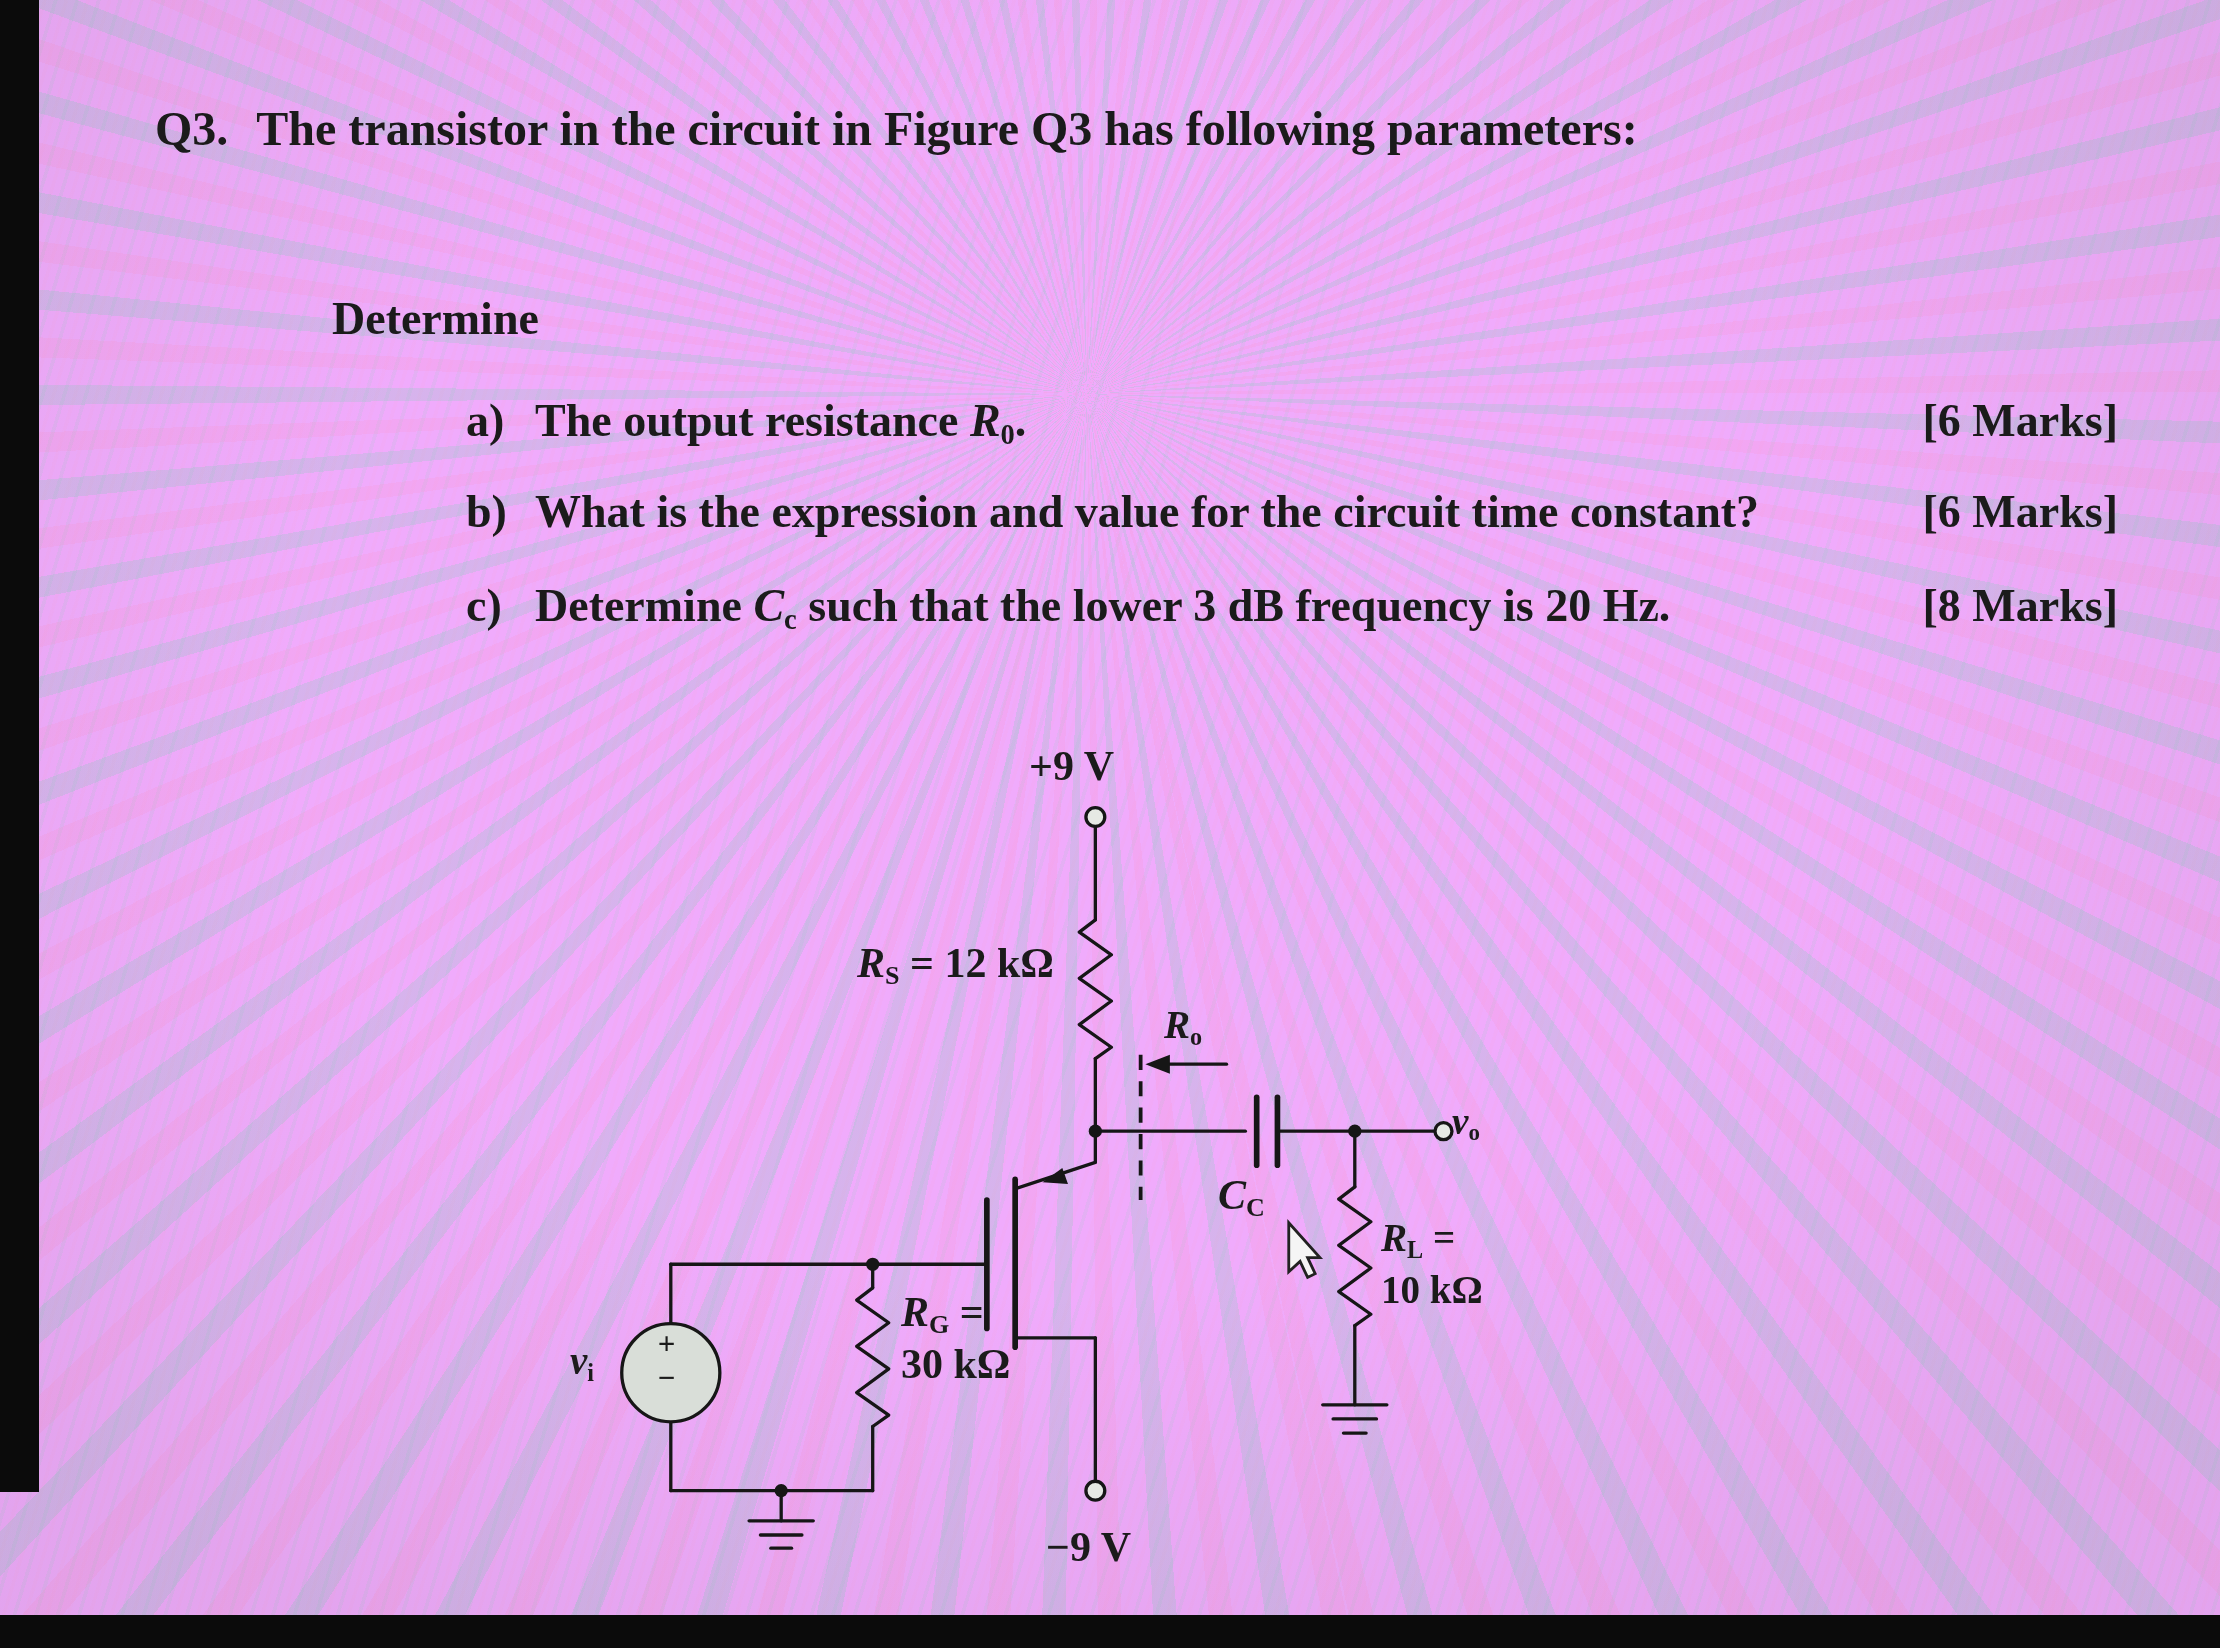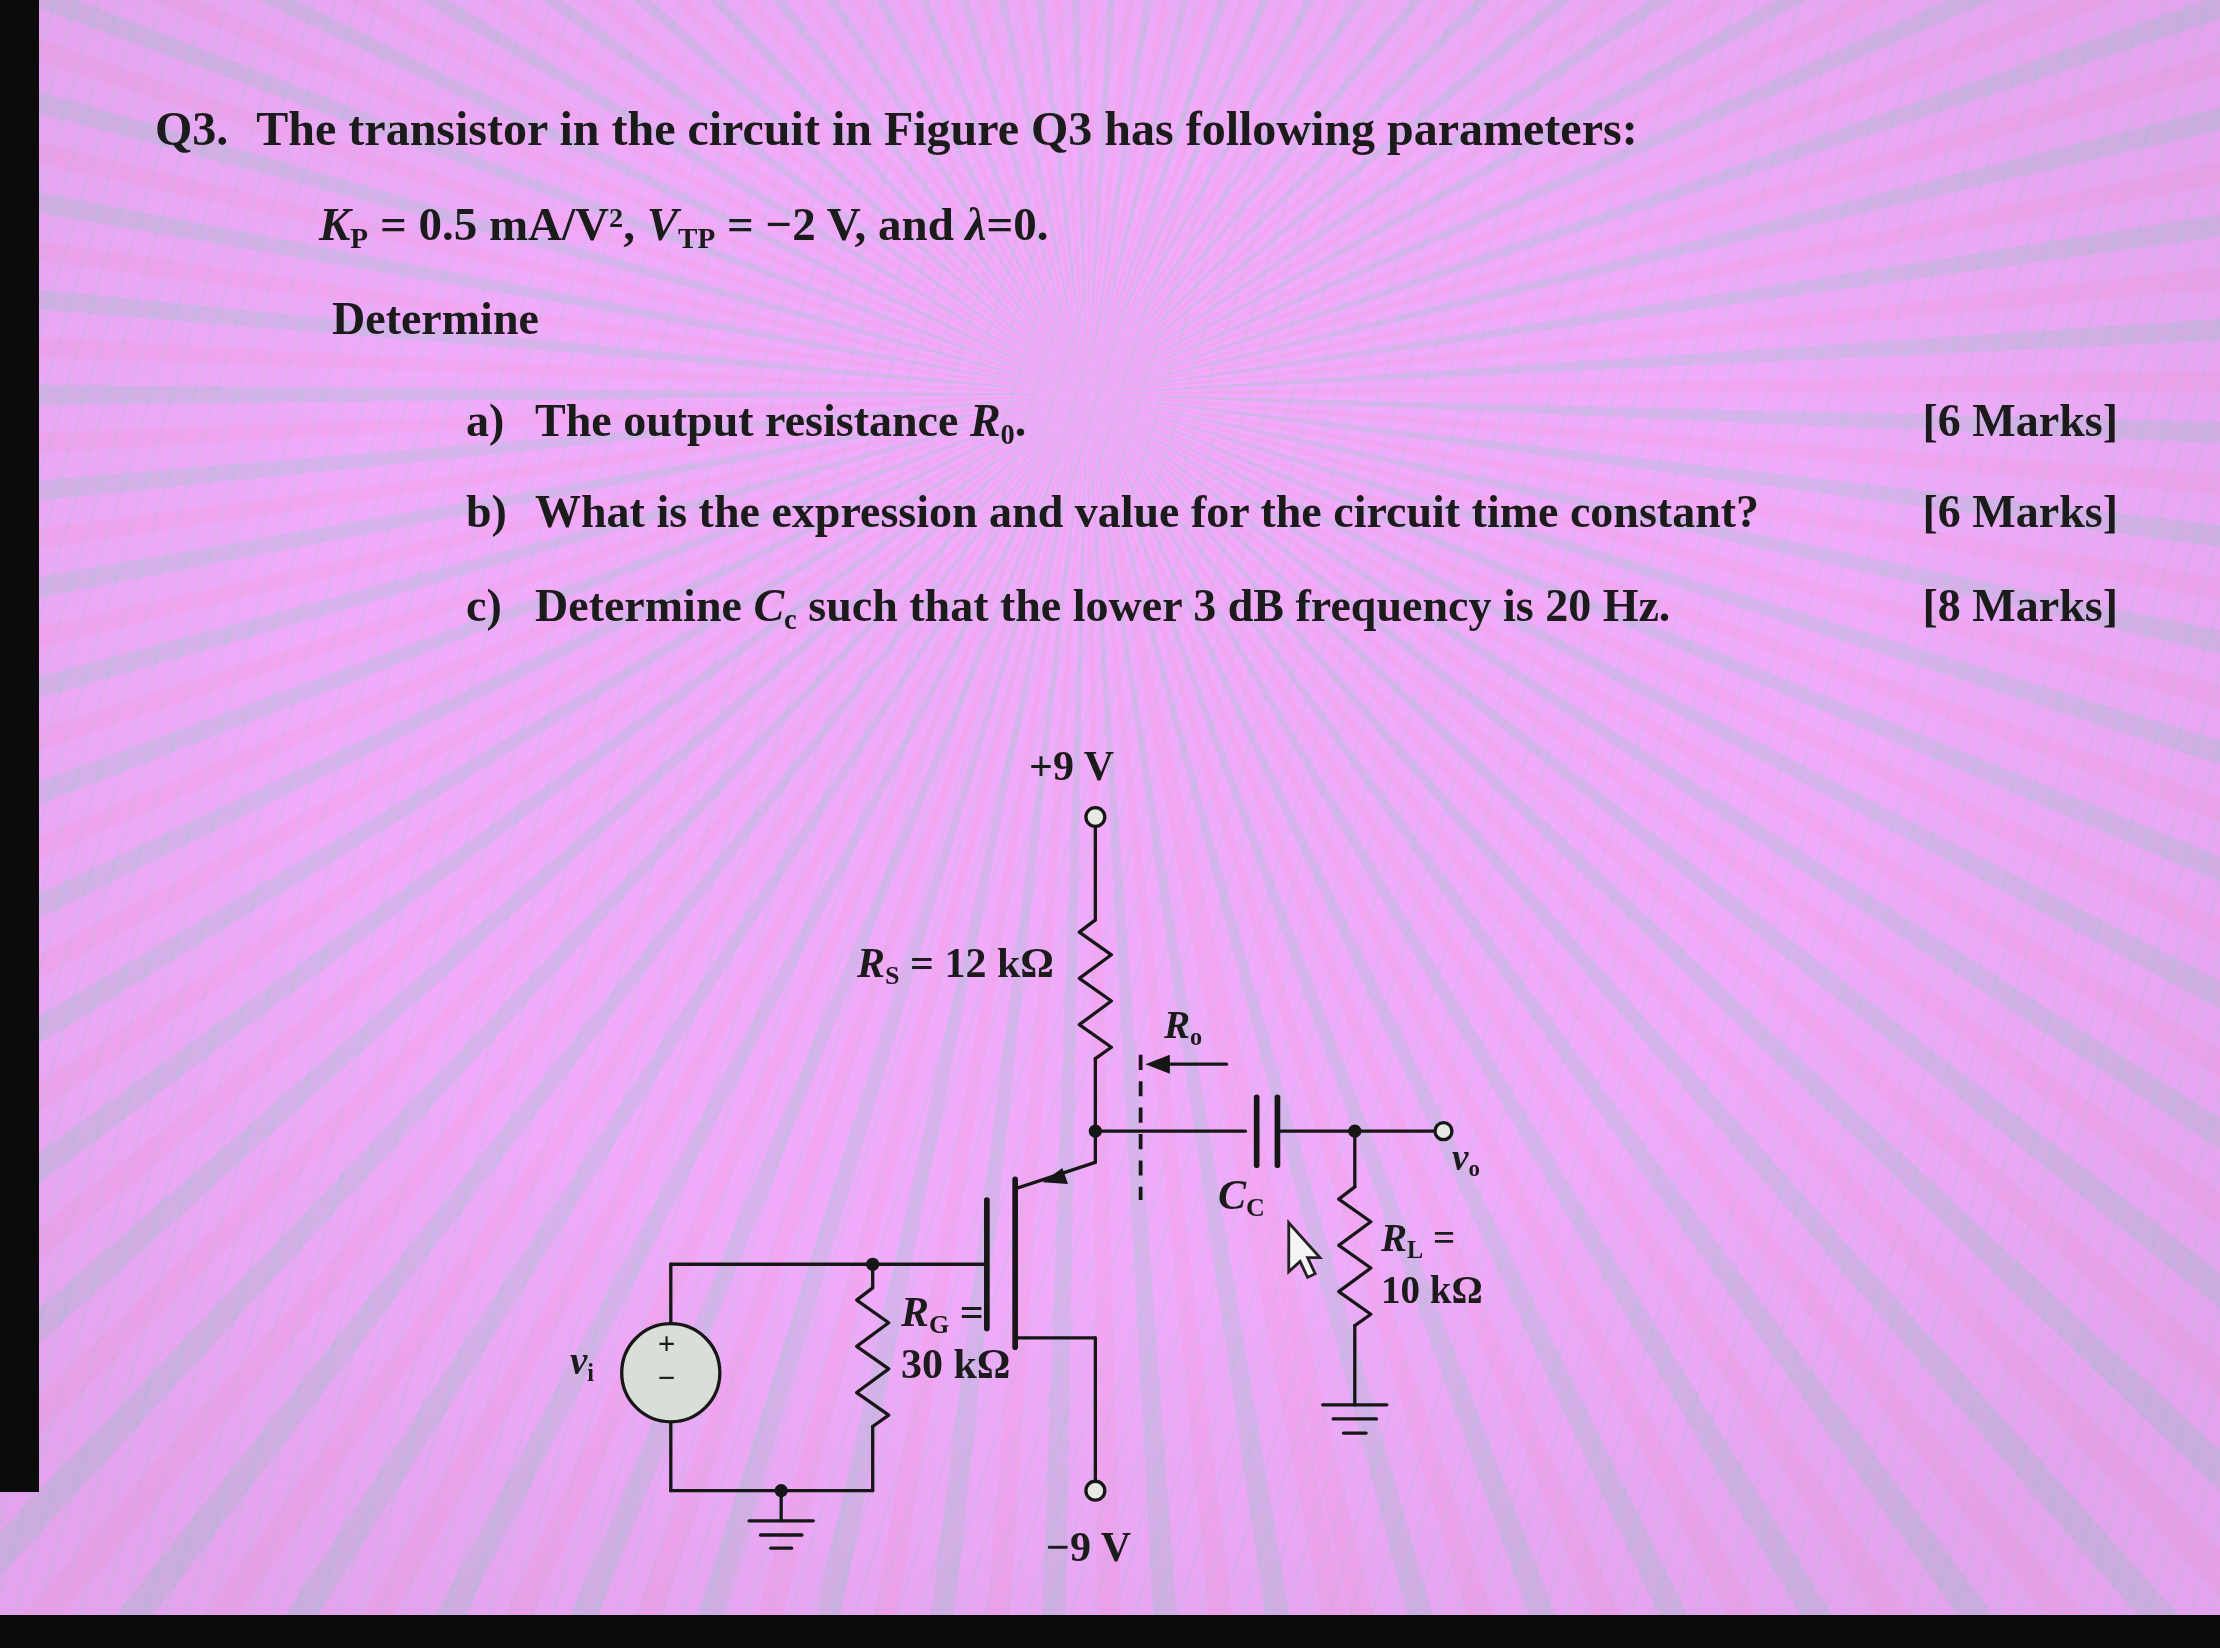--- a/index.html
+++ b/index.html
@@ -59,23 +59,20 @@
 
 <div class="page">
   <div class="moire"></div>
   <div class="left-bar"></div>
   <div class="bottom-bar"></div>
 
   <div class="txt q-title">
     <span class="q-num">Q3.</span><span>The transistor in the circuit in Figure Q3 has following parameters:</span>
   </div>
 
-  <div class="txt q-formula">
-    <i class="var">K</i><sub>P</sub><span> = 0.5 mA/V</span><sup>2</sup><span>, </span><i class="var">V</i><sub>TP</sub><span> = −2 V,  and </span><i class="var">λ</i><span>=0.</span>
-  </div>
 
   <div class="txt q-determine">Determine</div>
 
   <div class="txt q-item" style="top:394px">
     <span class="item-label">a)</span><span><span>The output resistance </span><i class="var">R</i><sub>0</sub><span>.</span></span>
     <span class="item-marks">[6 Marks]</span>
   </div>
 
   <div class="txt q-item" style="top:485px">
     <span class="item-label">b)</span><span><span>What is the expression and value for the circuit time constant?</span><i class="var"></i><sub></sub><span></span></span>
@@ -177,21 +174,21 @@
 
   <div class="clabel" style="left:901px; top:1286px;">
     <span class="ln"><i>R</i><sub>G</sub><span> =</span></span>
     <span class="ln">30 kΩ</span>
   </div>
 
   <div class="clabel" style="left:570px; top:1338px; font-size:39px;">
     <i>v</i><sub>i</sub>
   </div>
 
-  <div class="clabel" style="left:1452px; top:1100px; font-size:37px;margin-top:36px;">
+  <div class="clabel" style="left:1452px; top:1100px; font-size:37px;">
     <i>v</i><sub>o</sub>
   </div>
 
   <div class="vi-signs">
     <span>+</span>
     <span>−</span>
   </div>
 </div>
 
 

